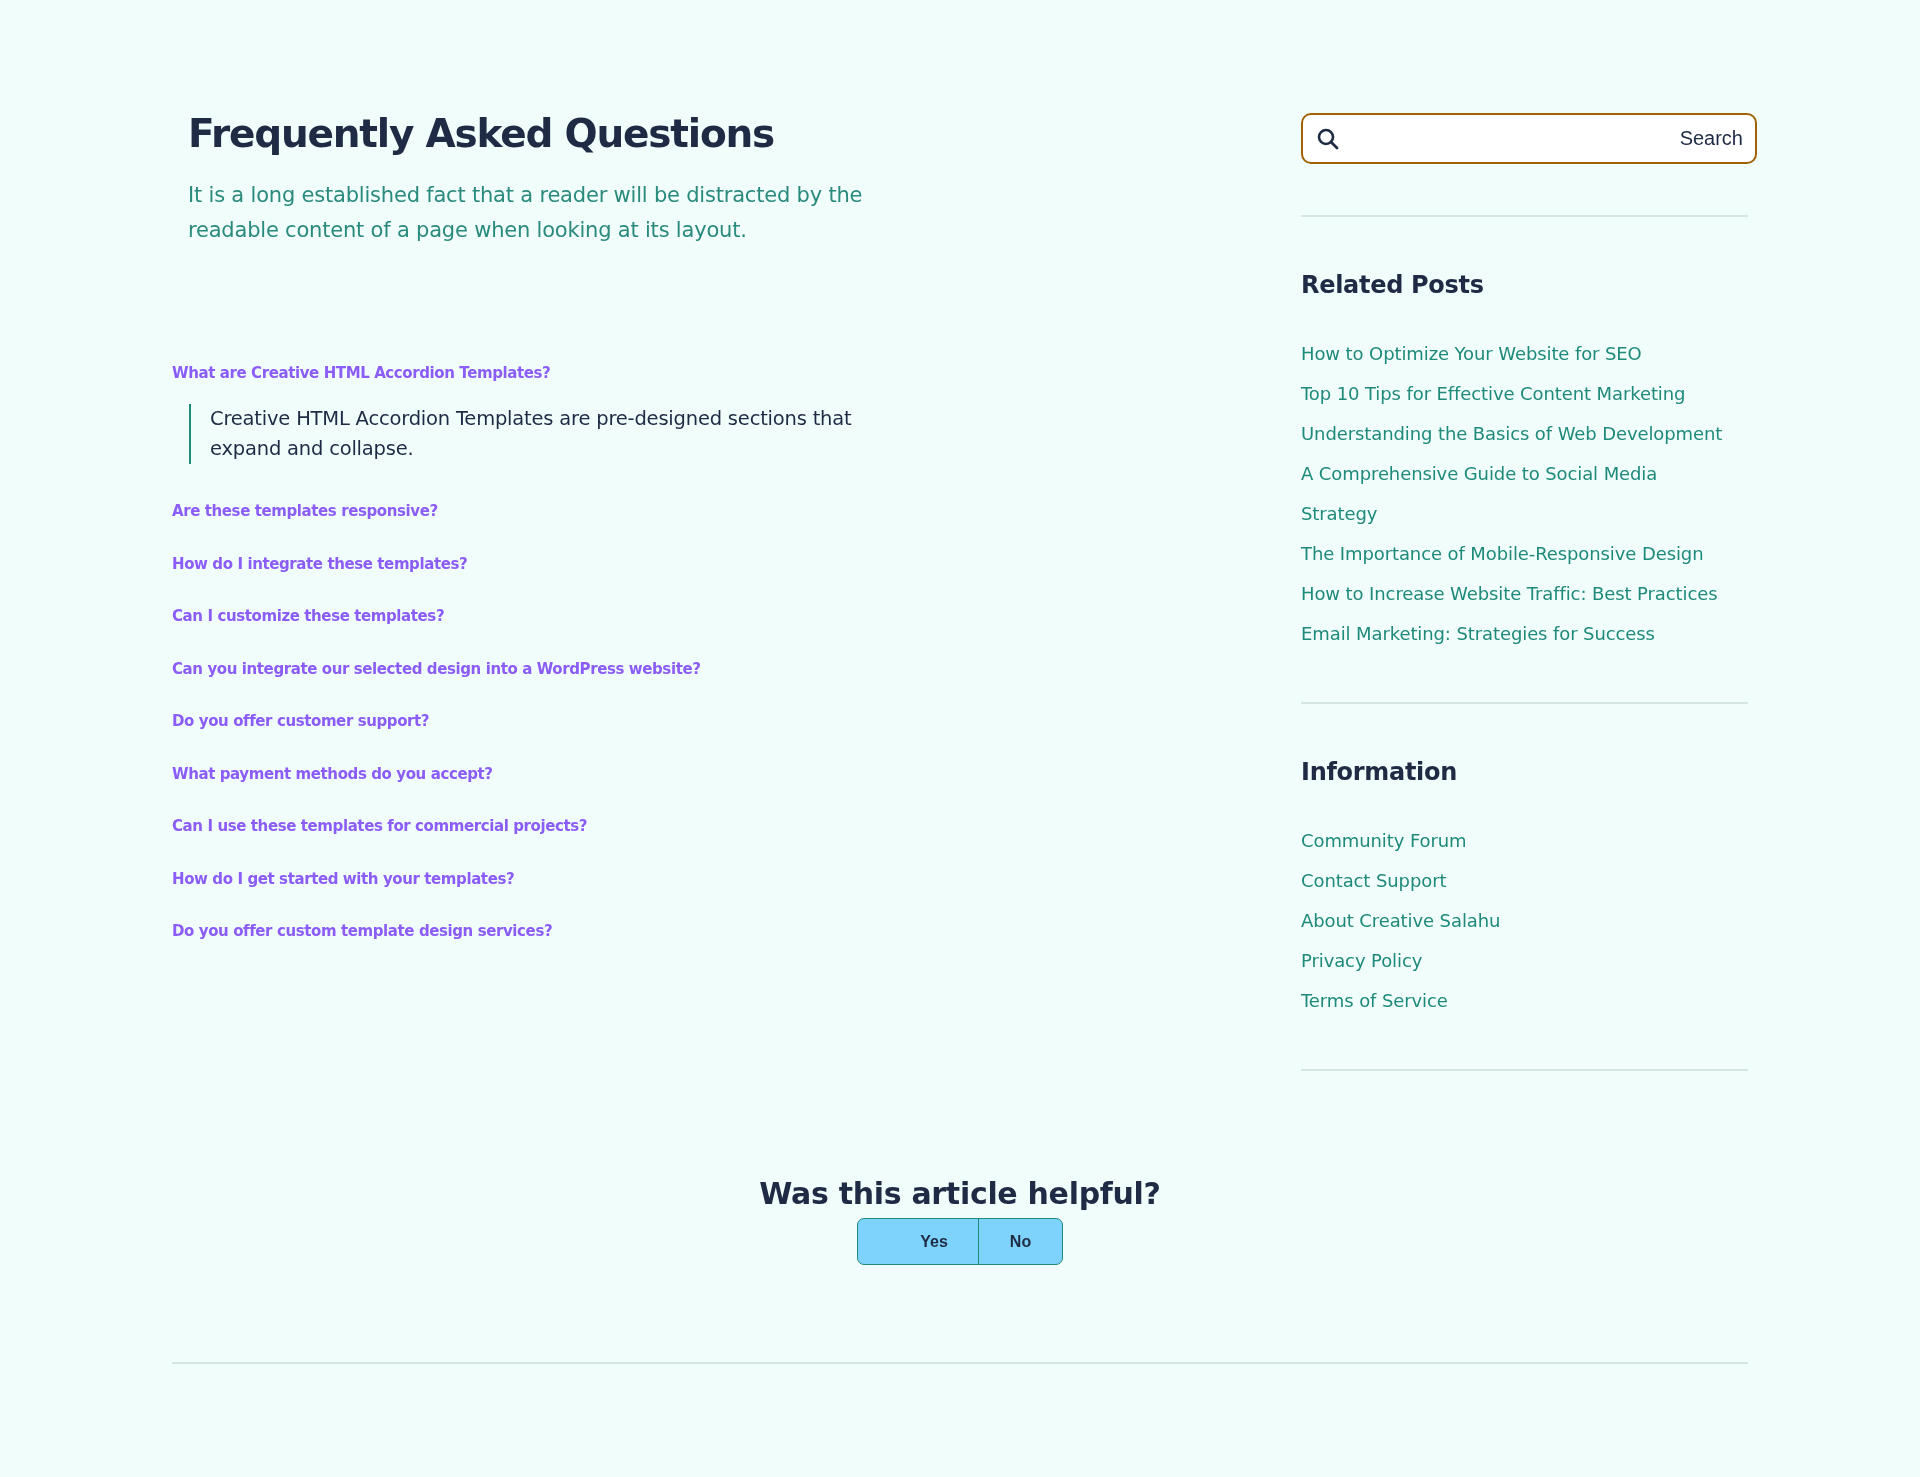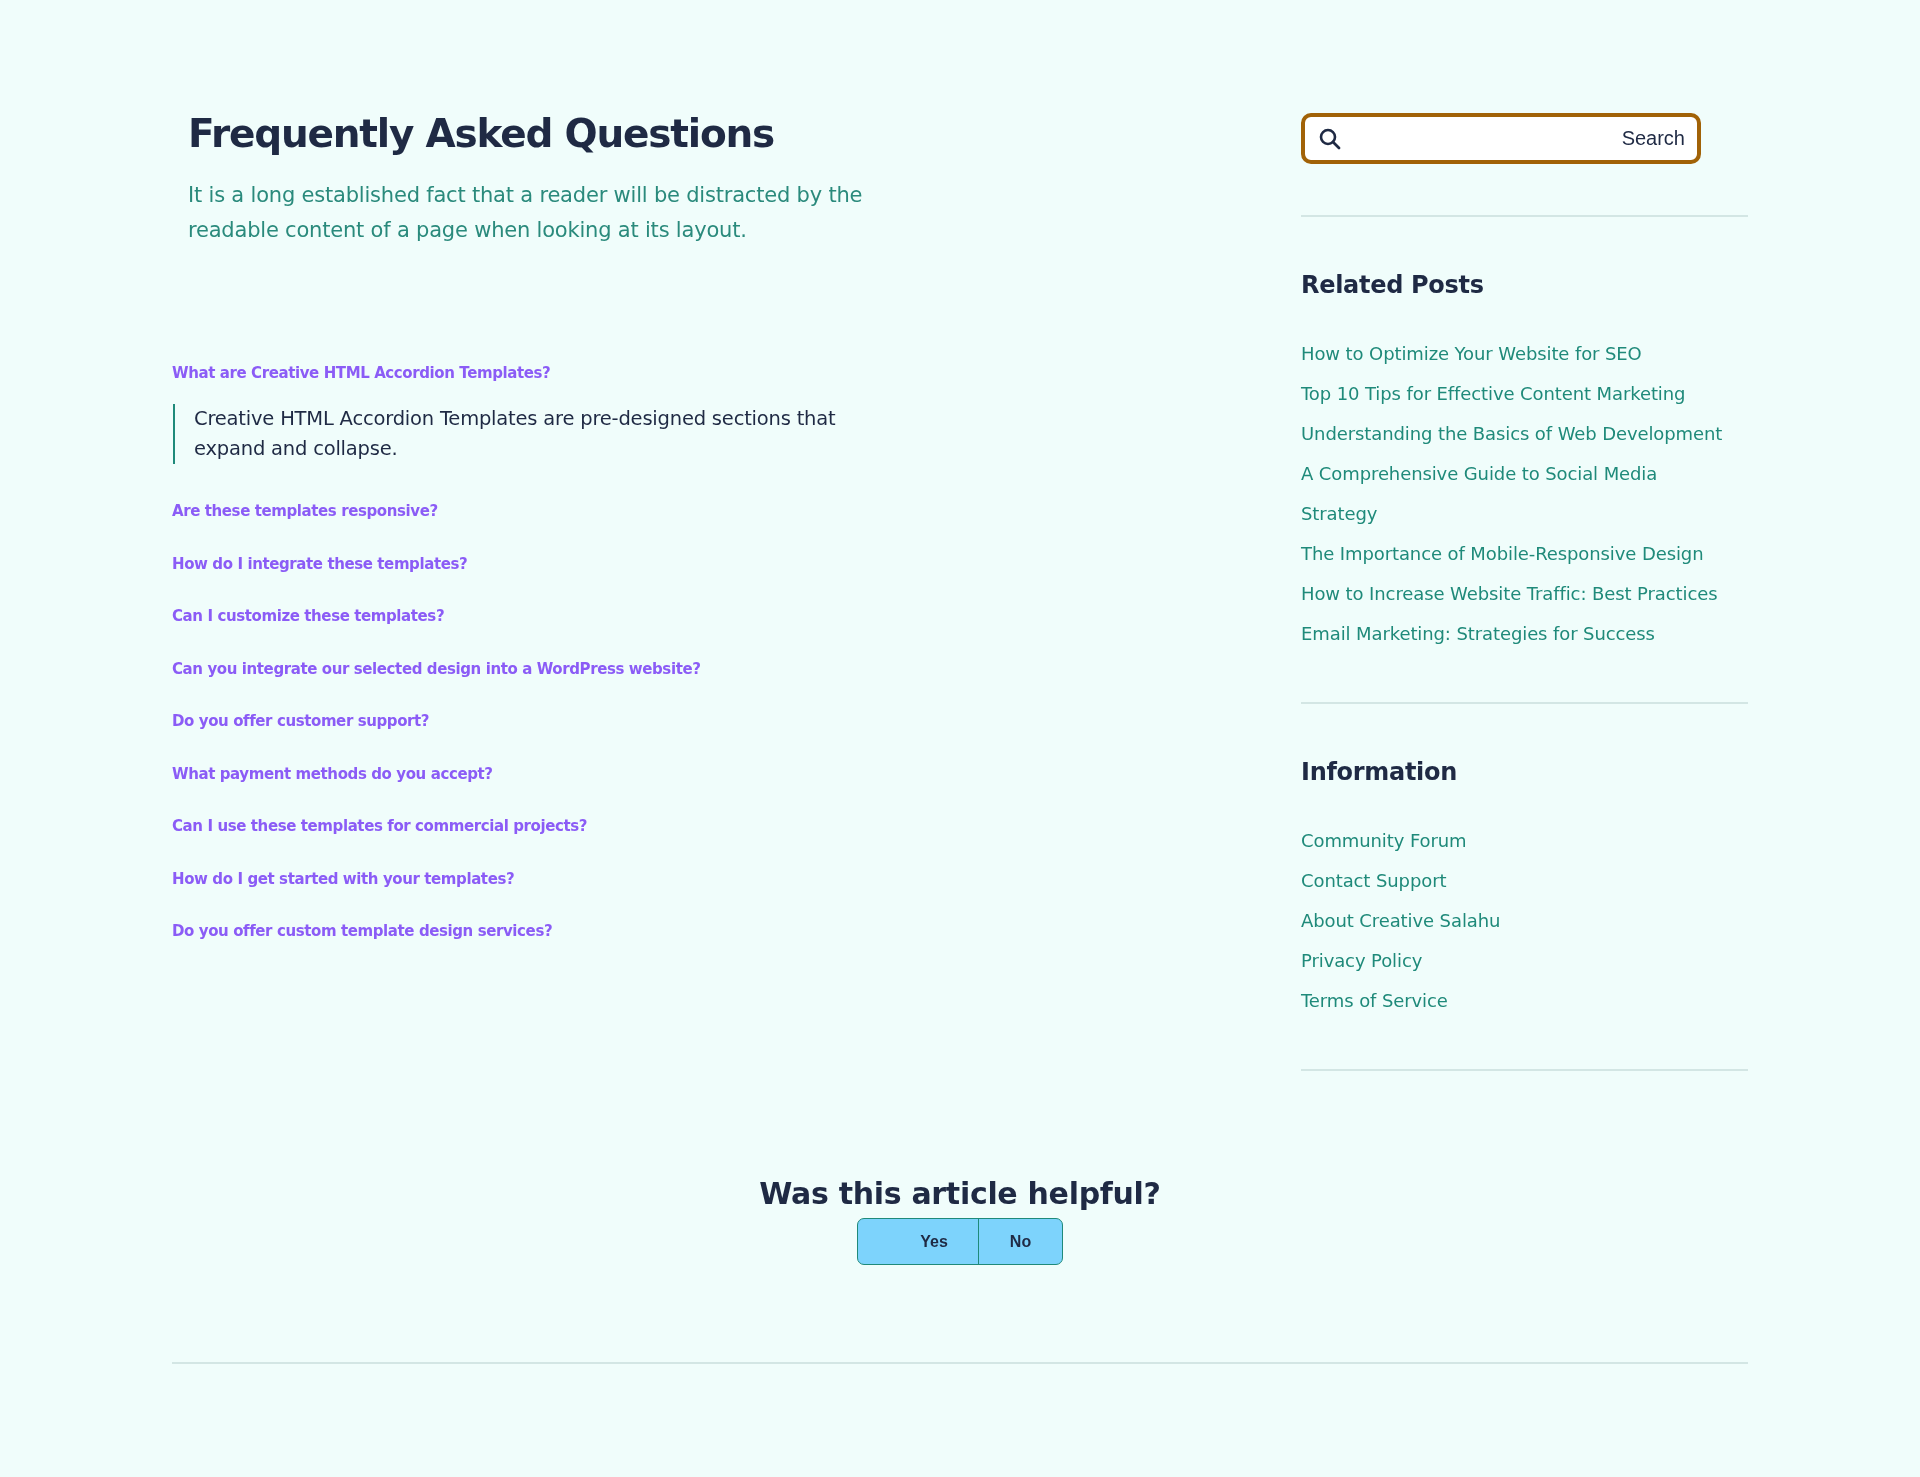--- a/index.html
+++ b/index.html
@@ -58,39 +58,39 @@
       cursor: pointer;
       white-space: nowrap;
       margin-bottom: 18.5px;
     }
     .faq-item.open .faq-question {
       margin-bottom: 14px;
     }
     .faq-answer {
       border-left: 2px solid #1f8a7a;
       padding-left: 19px;
-      margin-left: 1px;
+      margin-left: 17px;
       font-size: 19.5px;
       line-height: 30px;
       color: #1f2a44;
       width: 700px;
       margin-bottom: 30px;
       letter-spacing: -0.2px;
     }
     .sidebar {
       position: absolute;
       left: 1301px;
       top: 113px;
       width: 447px;
     }
     .search-box {
       box-sizing: border-box;
-      width: 400px;
+      width: 456px;
       height: 51px;
-      border: 4px solid #a16207;
+      border: 2px solid #a16207;
       border-radius: 10px;
       background: #ffffff;
       display: flex;
       align-items: center;
       padding: 0 12px 0 13px;
     }
     .search-icon {
       width: 24px;
       height: 24px;
       display: inline-block;

